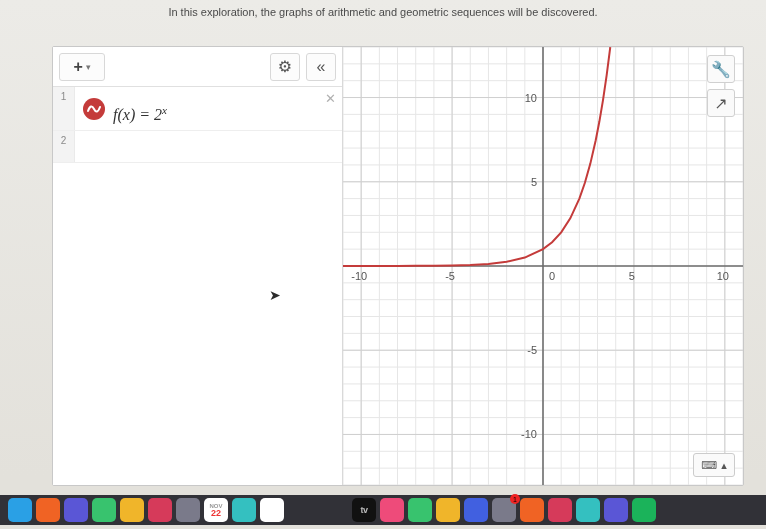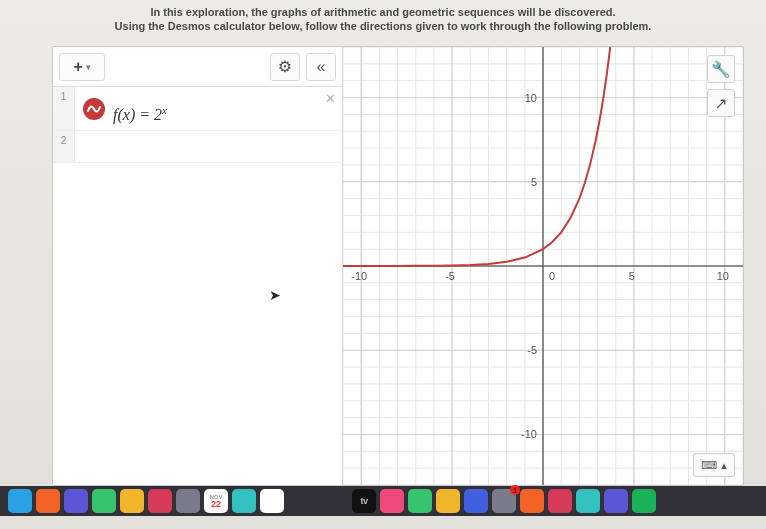--- a/index.html
+++ b/index.html
@@ -1,18 +1,18 @@
 <!DOCTYPE html>
 <html><head>
 <meta charset="utf-8">
 <style>
   * { box-sizing: border-box; margin: 0; padding: 0; }
   html, body { width: 766px; height: 529px; overflow: hidden; font-family: Arial, Helvetica, sans-serif; background: #eceae6; }
   .screen { width: 766px; height: 529px; position: relative; background: linear-gradient(180deg,#ecebe7 0%,#e3e1db 90%); }
-  .instructions { text-align: center; font-size: 11px; color: #4a4a4a; padding: 6px 0 4px 0; line-height: 1.25; font-weight: bold; }
+  .instructions { text-align: center; font-size: 11px; color: #4a4a4a; padding: 6px 0 4px 0; line-height: 1.25; }
   .app { position: absolute; left: 52px; top: 46px; width: 692px; height: 440px; background: #fafafa; border: 1px solid #c8c8c8; border-radius: 2px; display: flex; }
   .left-panel { width: 290px; border-right: 1px solid #d9d9d9; background: #fff; display: flex; flex-direction: column; }
   .toolbar { height: 40px; border-bottom: 1px solid #e0e0e0; display: flex; align-items: center; justify-content: space-between; padding: 0 6px; }
   .add-btn { width: 46px; height: 28px; border: 1px solid #d8d8d8; border-radius: 3px; background: #fcfcfc; display:flex; align-items:center; justify-content:center; font-size: 16px; color:#444; cursor:pointer; }
   .tool-right { display:flex; gap:6px; align-items:center; }
   .gear-btn, .collapse-btn { width: 30px; height: 28px; border: 1px solid #d8d8d8; border-radius: 3px; background: #fcfcfc; display:flex; align-items:center; justify-content:center; cursor:pointer; color:#555; }
   .expr-list { flex:1; overflow:hidden; }
   .expr-row { display:flex; border-bottom:1px solid #eee; min-height:42px; position:relative; }
   .row-gutter { width:22px; background:#f3f3f3; color:#8a8a8a; font-size:10px; display:flex; align-items:flex-start; justify-content:center; padding-top:4px; border-right:1px solid #eaeaea; }
   .row-body { flex:1; display:flex; align-items:center; padding:6px 8px; gap:8px; }
@@ -23,21 +23,21 @@
   .formula sup { font-size: 0.7em; vertical-align: super; }
   .row-close { position:absolute; top:4px; right:6px; color:#b0b0b0; font-size:13px; cursor:pointer; }
   .graph-panel { flex:1; position:relative; background:#fff; }
   .graph-panel svg { position:absolute; inset:0; }
   .axis-label { font-size:11px; fill:#555; }
   .g-btn { position:absolute; width:28px; height:28px; border:1px solid #d0d0d0; border-radius:3px; background:#fafafa; display:flex; align-items:center; justify-content:center; cursor:pointer; color:#555; }
   .wrench-btn { top:8px; right:8px; }
   .expand-btn { top:42px; right:8px; }
   .kbd-btn { position:absolute; bottom:8px; right:8px; width:42px; height:24px; border:1px solid #ccc; border-radius:3px; background:#fafafa; display:flex; align-items:center; justify-content:center; gap:4px; cursor:pointer; color:#555; font-size:11px; }
   .cursor-arrow { position:absolute; left:216px; top:240px; font-size:14px; color:#2b2b2b; pointer-events:none; }
-  .dock { position:absolute; left:0; bottom:13px; width:766px; height:30px; background: rgba(18,18,26,0.85); display:flex; align-items:center; gap:4px; padding:0 8px; }
+  .dock { position:absolute; left:0; bottom:4px; width:766px; height:30px; background: rgba(18,18,26,0.85); display:flex; align-items:center; gap:4px; padding:0 8px; }
   .dock-item { width:24px; height:24px; border-radius:5px; display:flex; align-items:center; justify-content:center; font-size:12px; color:#fff; }
   .di-finder { background:#2aa0e5; }
   .di-a { background:#f06324; }
   .di-b { background:#5a56d6; }
   .di-c { background:#38c36e; }
   .di-d { background:#f0b52a; color:#333;}
   .di-e { background:#d63a5a; }
   .di-f { background:#7a7a8a; }
   .di-g { background:#fff; color:#333;}
   .di-h { background:#34c0c0; }
@@ -49,21 +49,20 @@
   .di-cal .top { font-size:6px; color:#999;}
   .badge { position:absolute; top:-4px; right:-4px; width:10px; height:10px; background:#e22; border-radius:50%; font-size:7px; display:flex; align-items:center; justify-content:center; }
   .dock-wrap { position:relative; }
 </style>
 </head>
 <body>
 <div class="screen">
 
 <div class="instructions">
   <div>In this exploration, the graphs of arithmetic and geometric sequences will be discovered.</div>
-  <div>Using the Desmos calculator below, follow the directions given to work through the following problem.</div>
 </div>
 
 <div class="app">
   <div class="left-panel">
     <div class="toolbar">
       <div class="add-btn">
         <span style="font-weight:bold;">+</span>
         <span style="font-size:9px;color:#777;margin-left:3px;">▾</span>
       </div>
       <div class="tool-right">

